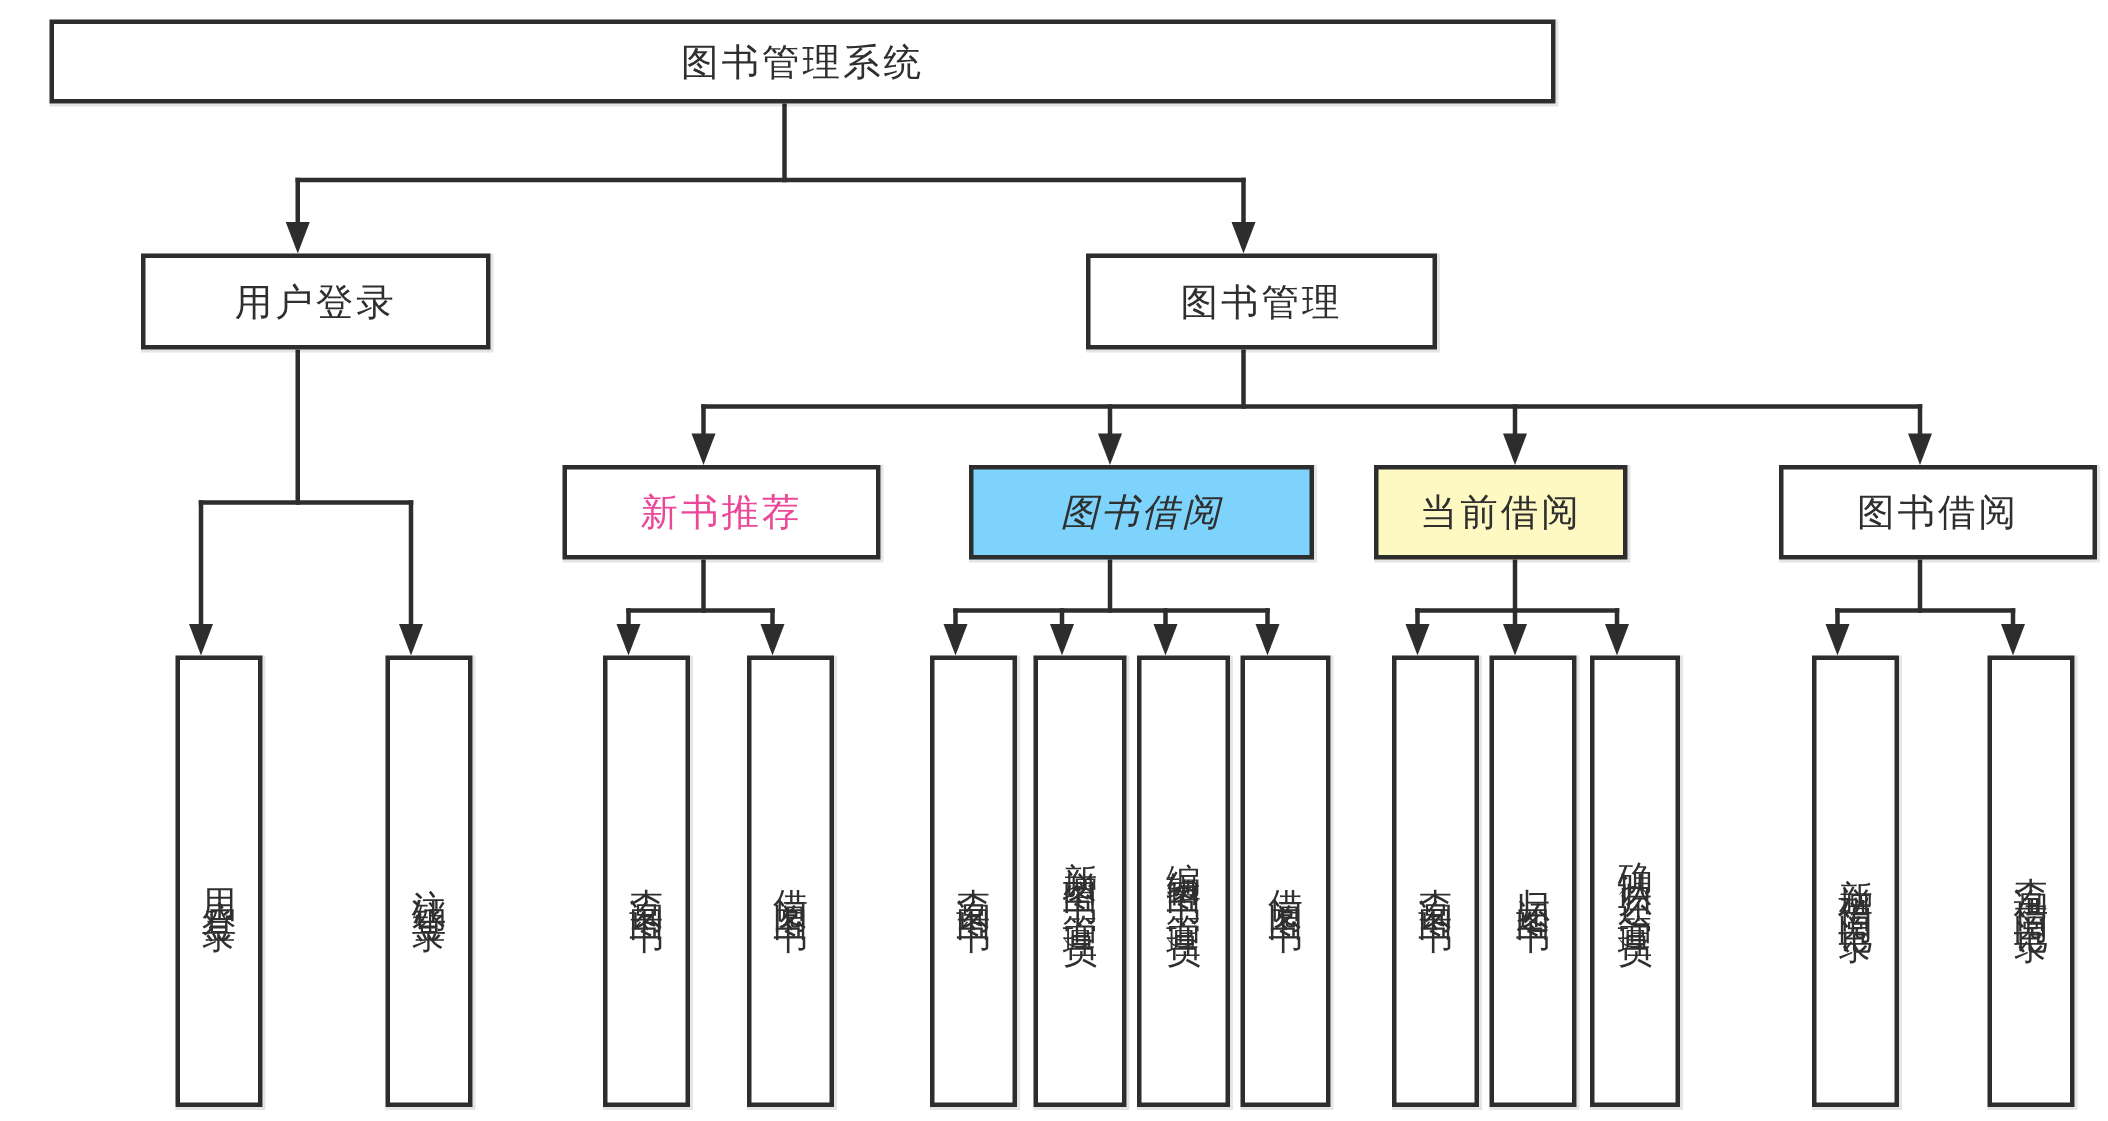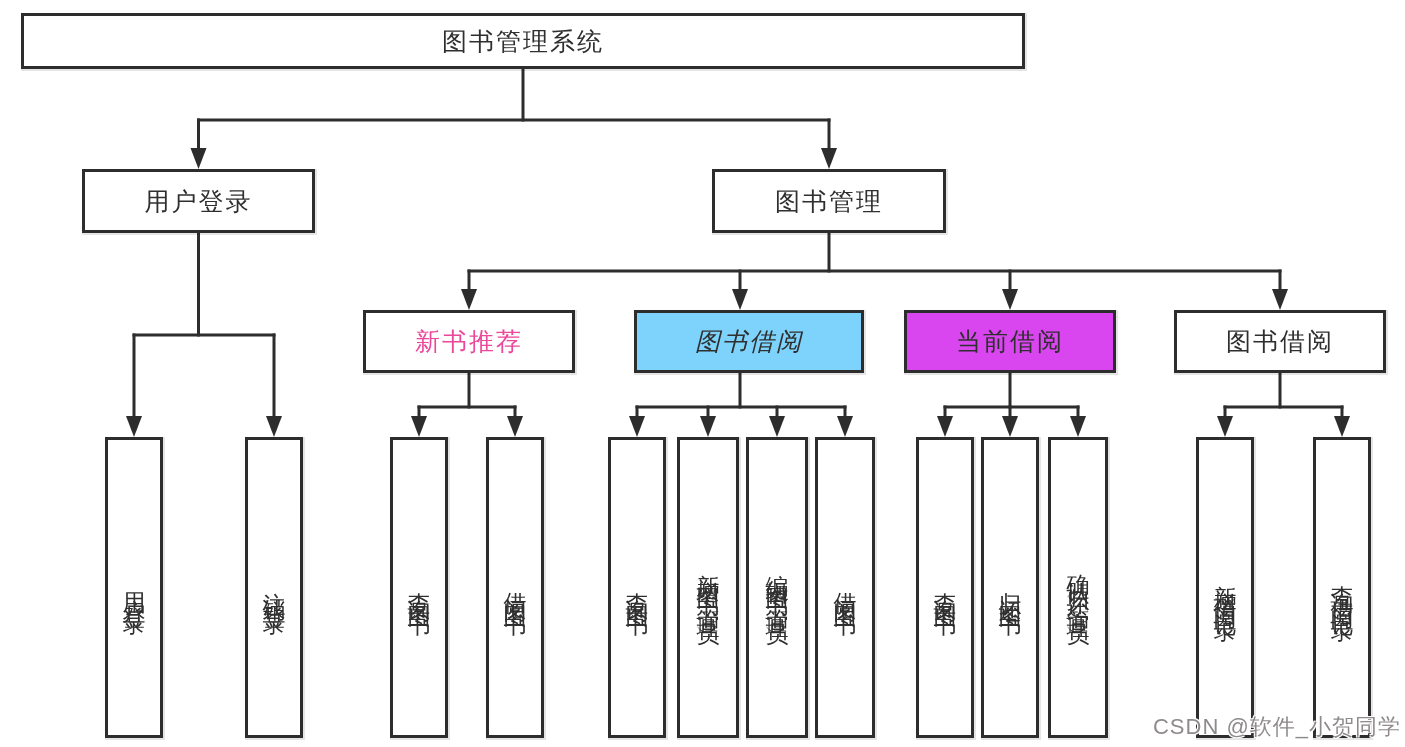--- a/index.html
+++ b/index.html
@@ -27,20 +27,21 @@
     position: absolute;
     box-sizing: border-box;
     background: #ffffff;
     border: 3px solid #2d2d2d;
     box-shadow: 1px 1px 0 1px rgba(0,0,0,0.10);
     display: flex;
     align-items: center;
     justify-content: center;
     color: #2f2f2f;
     z-index: 2;
+    margin-left: 12px;
   }
   .node.horizontal span {
     font-size: 25px;
     letter-spacing: 2px;
     white-space: nowrap;
   }
   .node.vertical span {
     writing-mode: vertical-rl;
     font-size: 23px;
     letter-spacing: 7px;
@@ -125,21 +126,21 @@
       </div>
       <div class="node horizontal" style="left: 712px; top: 169px; width: 234px; height: 64px; border-color: rgb(45, 45, 45); background: rgb(255, 255, 255); color: rgb(47, 47, 47); justify-content: center;">
         <span>图书管理</span>
       </div>
       <div class="node horizontal" style="left: 363px; top: 310px; width: 212px; height: 63px; border-color: rgb(45, 45, 45); background: rgb(255, 255, 255); color: #ec4899;">
         <span>新书推荐</span>
       </div>
       <div class="node horizontal" style="left: 634px; top: 310px; width: 230px; height: 63px; border-color: rgb(45, 45, 45); background: #7dd3fc; color: rgb(47, 47, 47); font-style: italic;">
         <span>图书借阅</span>
       </div>
-      <div class="node horizontal" style="left: 904px; top: 310px; width: 212px; height: 63px; border-color: rgb(45, 45, 45); background: #d946ef; color: rgb(47, 47, 47);">
+      <div class="node horizontal" style="left: 904px; top: 310px; width: 169px; height: 63px; border-color: rgb(45, 45, 45); background: #fef9c3; color: rgb(47, 47, 47);">
         <span>当前借阅</span>
       </div>
       <div class="node horizontal" style="left: 1174px; top: 310px; width: 212px; height: 63px; border-color: rgb(45, 45, 45); background: rgb(255, 255, 255); color: rgb(47, 47, 47);">
         <span>图书借阅</span>
       </div>
       <div class="node vertical" style="left: 105px; top: 437px; width: 58px; height: 301px; border-color: rgb(45, 45, 45); background: rgb(255, 255, 255); color: rgb(47, 47, 47);">
         <span>用户登录</span>
       </div>
       <div class="node vertical" style="left: 245px; top: 437px; width: 58px; height: 301px; border-color: rgb(45, 45, 45); background: rgb(255, 255, 255); color: rgb(47, 47, 47);">
         <span>注销登录</span>
@@ -171,14 +172,13 @@
       <div class="node vertical" style="left: 1048px; top: 437px; width: 60px; height: 301px; border-color: rgb(45, 45, 45); background: rgb(255, 255, 255); color: rgb(47, 47, 47);">
         <span>确认归还（管理员）</span>
       </div>
       <div class="node vertical" style="left: 1196px; top: 437px; width: 58px; height: 301px; border-color: rgb(45, 45, 45); background: rgb(255, 255, 255); color: rgb(47, 47, 47);">
         <span>新增借阅记录</span>
       </div>
       <div class="node vertical" style="left: 1313px; top: 437px; width: 58px; height: 301px; border-color: rgb(45, 45, 45); background: rgb(255, 255, 255); color: rgb(47, 47, 47);">
         <span>查询借阅记录</span>
       </div>
     </div>
-  <div id="watermark">CSDN @软件_小贺同学</div>
 </div>
 
 </body></html>

